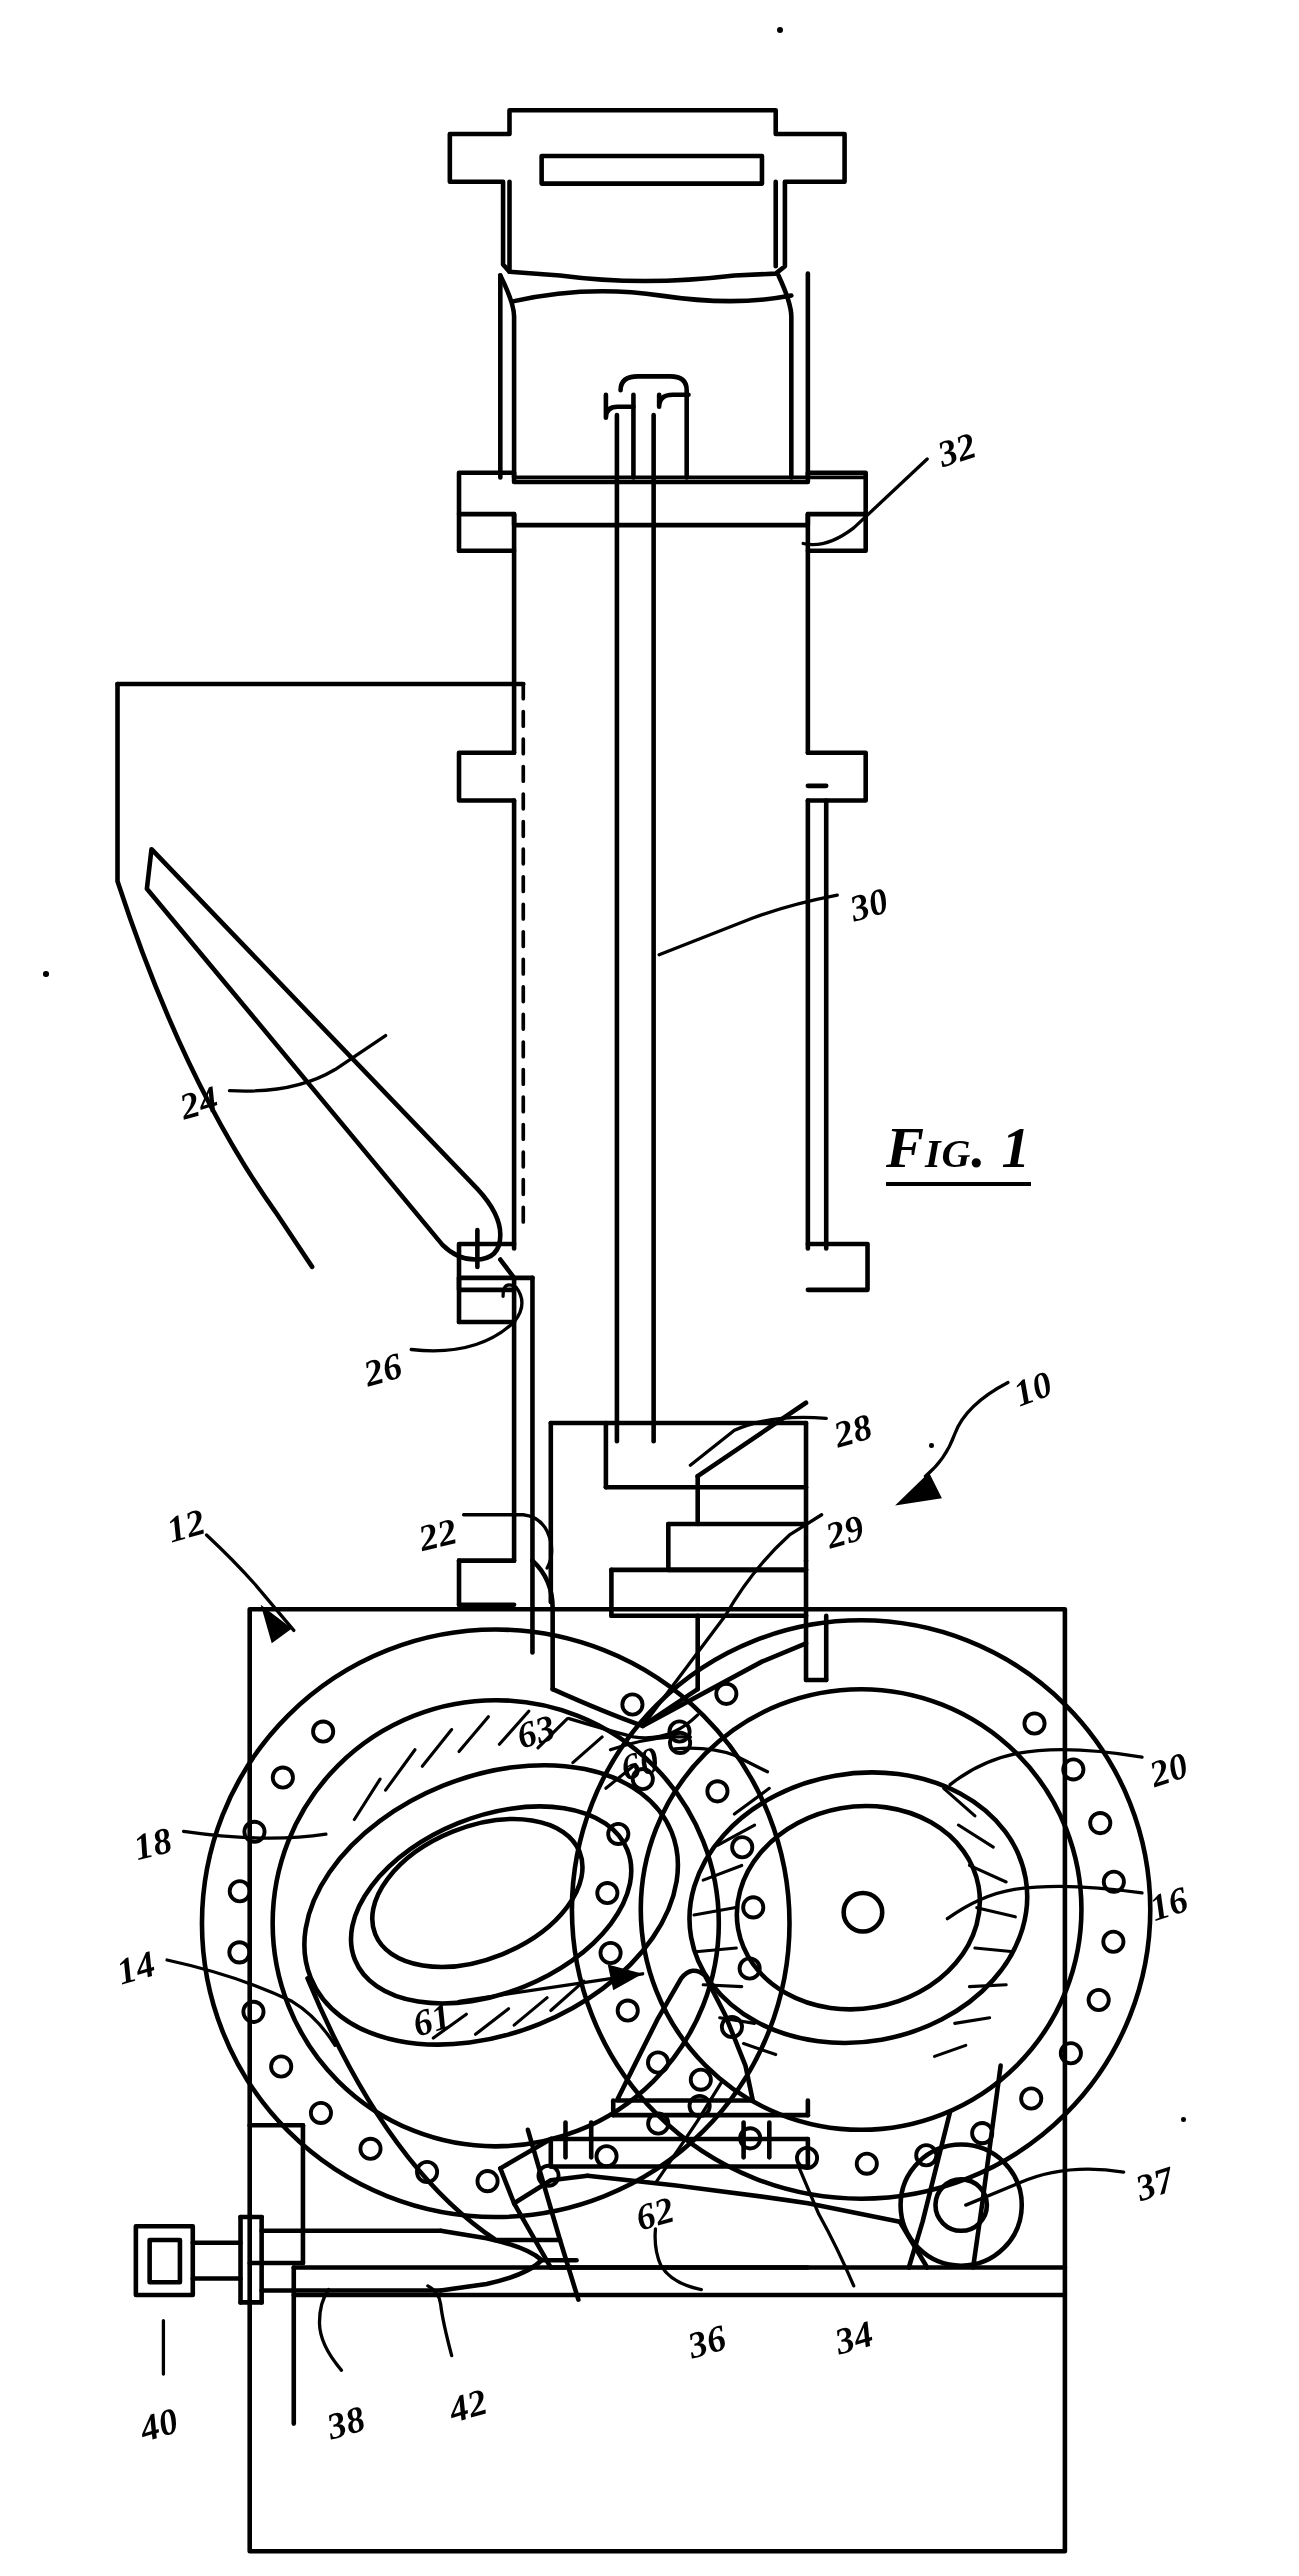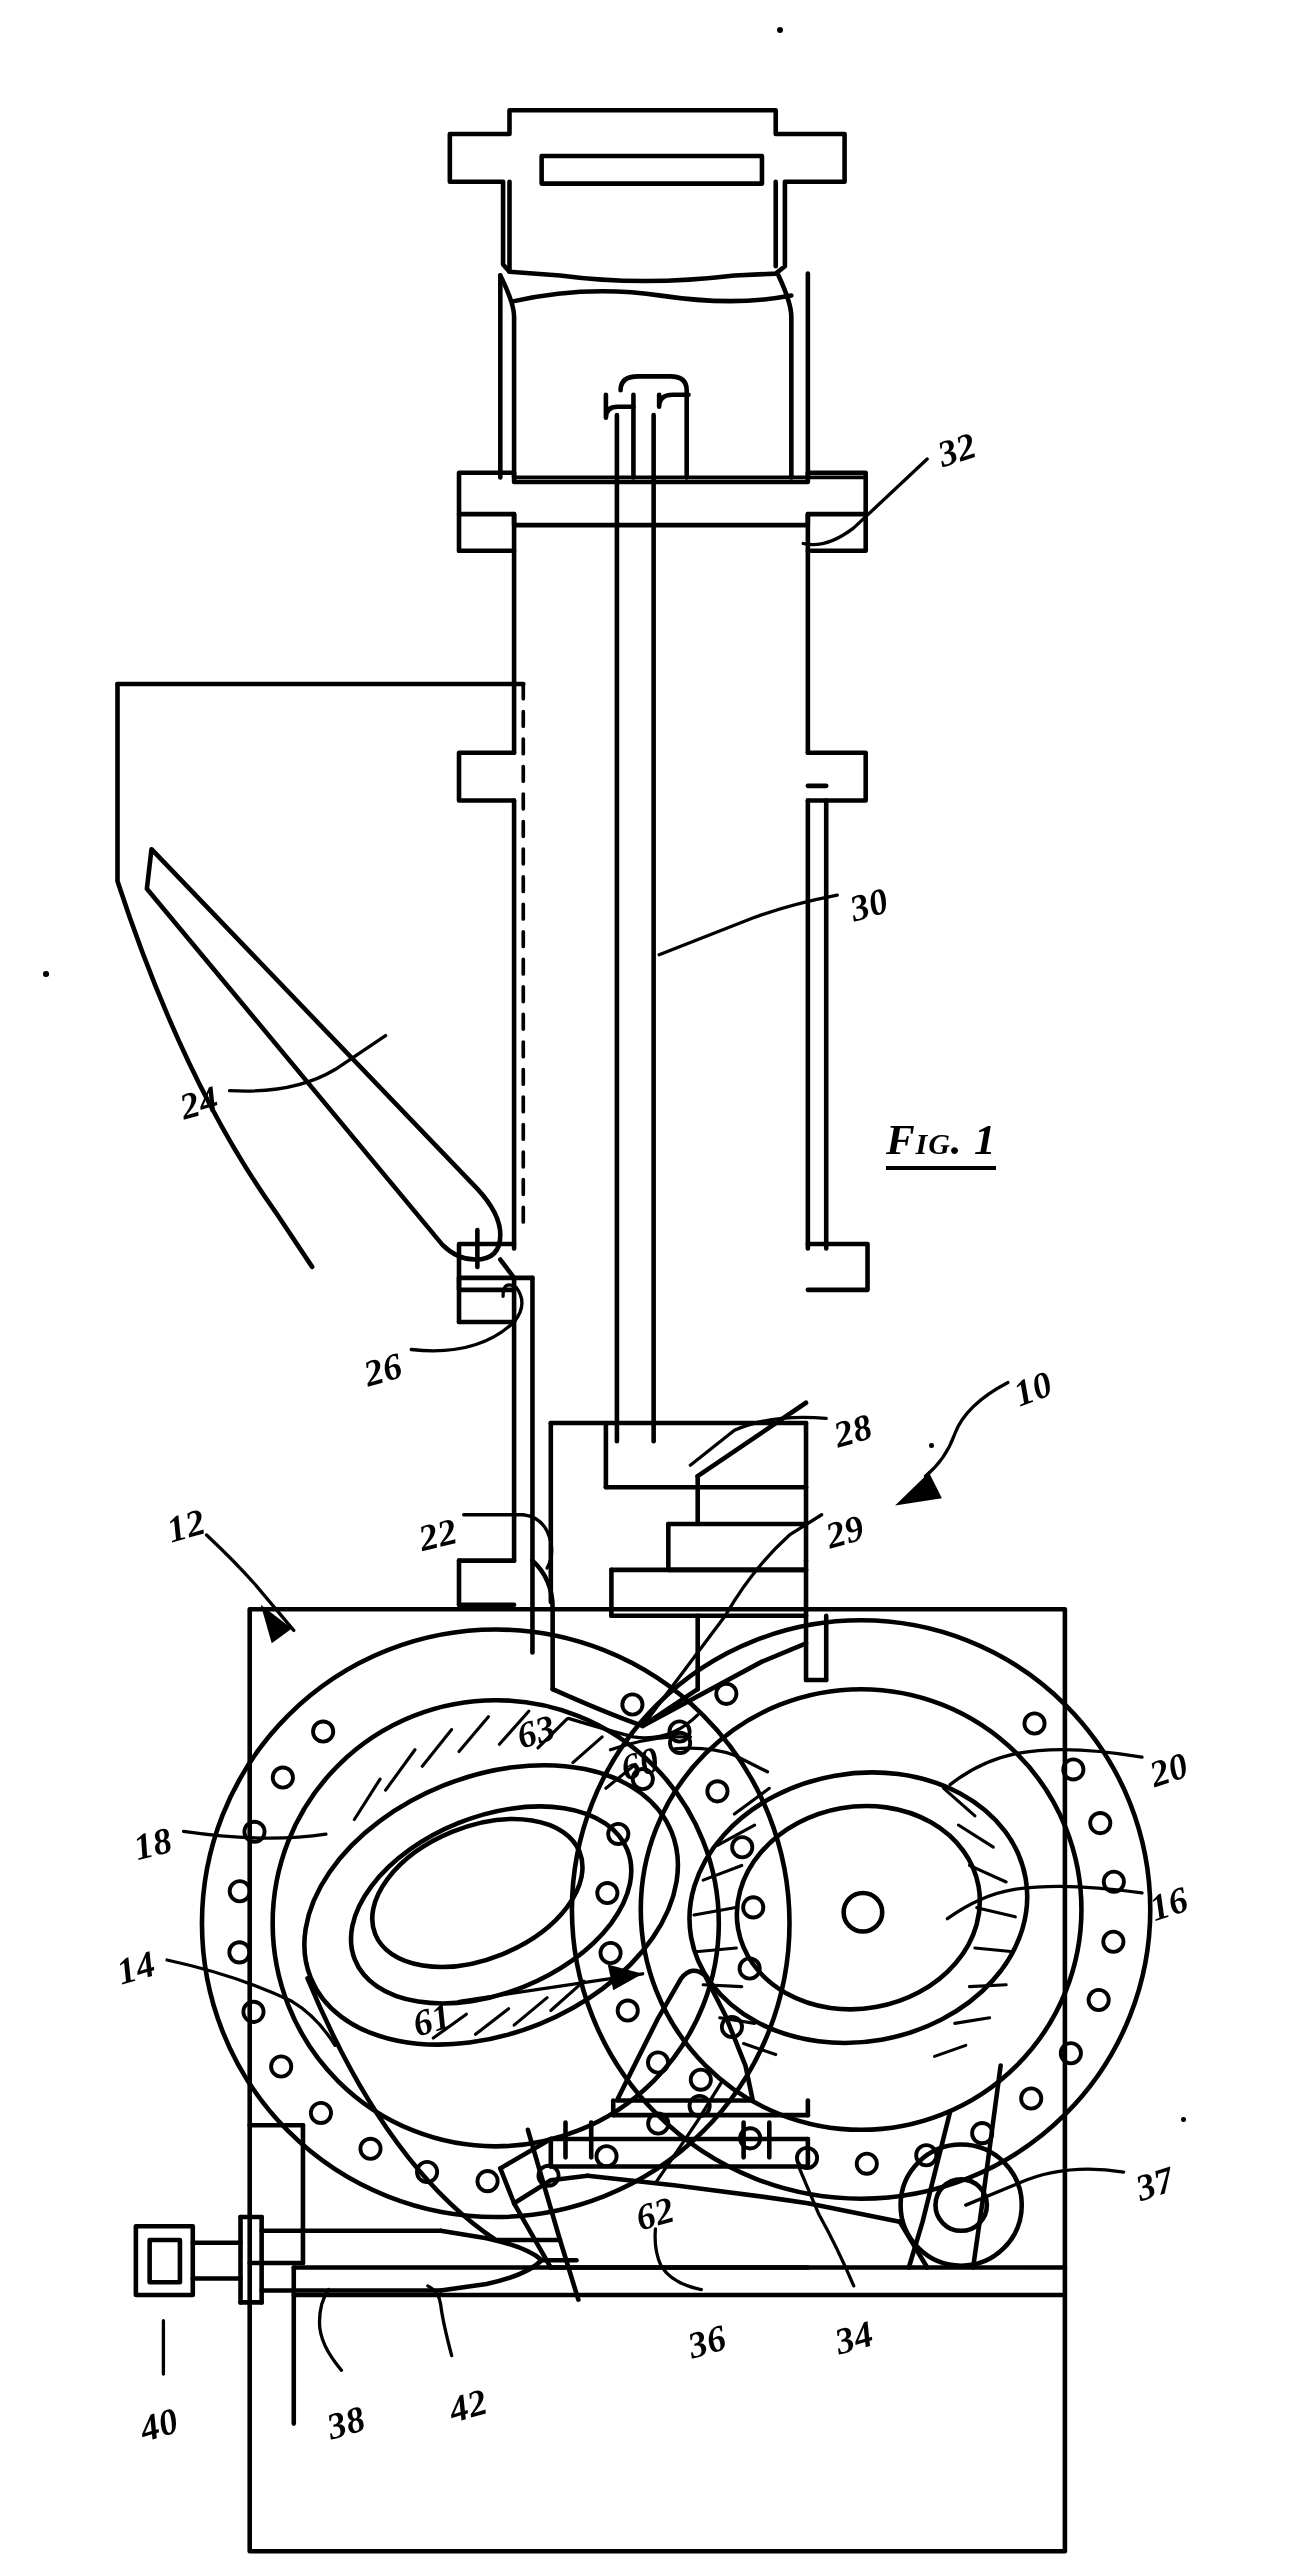--- a/index.html
+++ b/index.html
@@ -419,21 +419,21 @@
       <div class="num" style="left: 1136px; top: 2162px; font-size: 37px; transform: rotate(-18deg);">37</div>
       <div class="num" style="left: 327px; top: 2401px; font-size: 37px; transform: rotate(-16deg);">38</div>
       <div class="num" style="left: 140px; top: 2403px; font-size: 37px; transform: rotate(-16deg);">40</div>
       <div class="num" style="left: 449px; top: 2384px; font-size: 37px; transform: rotate(-16deg);">42</div>
       <div class="num" style="left: 621px; top: 1742px; font-size: 37px; transform: rotate(-16deg);">60</div>
       <div class="num" style="left: 413px; top: 1998px; font-size: 37px; transform: rotate(-16deg);">61</div>
       <div class="num" style="left: 636px; top: 2192px; font-size: 37px; transform: rotate(-16deg);">62</div>
       <div class="num" style="left: 517px; top: 1710px; font-size: 37px; transform: rotate(-16deg);">63</div>
     </div>
 
-  <div class="figlabel" id="fig-label" style="left: 886px; top: 1115px; font-size: 43px;">Fig. 1</div>
+  <div class="figlabel" id="fig-label" style="left: 886px; top: 1115px; font-size: 57px;">Fig. 1</div>
 
   <div class="specks" style="left:777px; top:27px; width:6.4px; height:6.4px;"></div>
   <div class="specks" style="left:43px; top:971px; width:5.5px; height:5.5px;"></div>
   <div class="specks" style="left:929px; top:1443px; width:4.6px; height:4.6px;"></div>
   <div class="specks" style="left:1181px; top:2117px; width:4.6px; height:4.6px;"></div>
 
 </div>
 
 
 </body></html>

